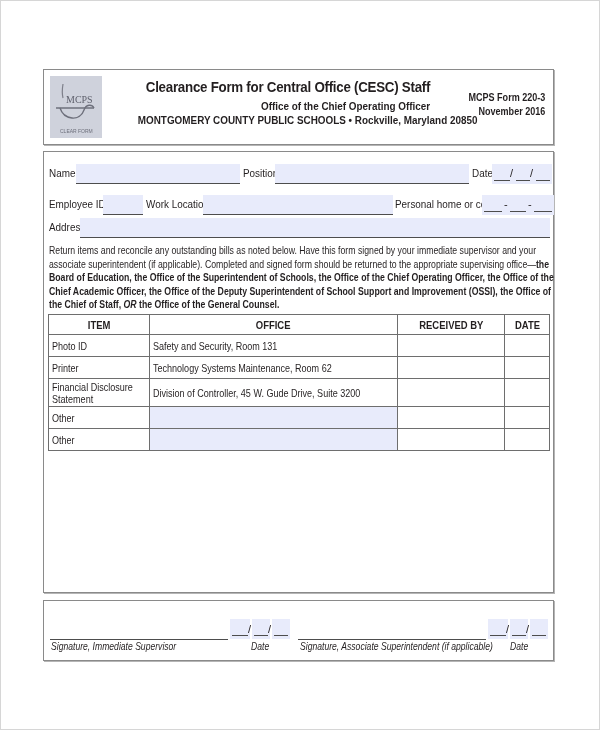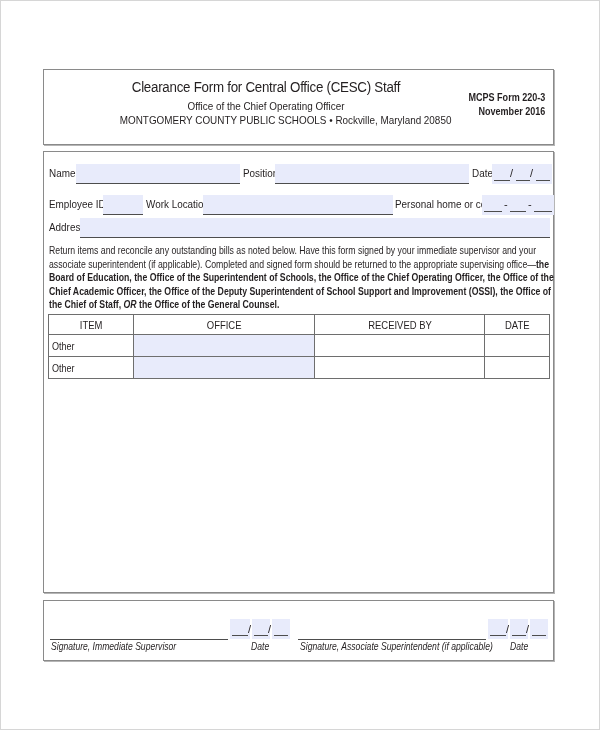--- a/index.html
+++ b/index.html
@@ -4,21 +4,21 @@
 <style>
   * { box-sizing: border-box; margin: 0; padding: 0; }
   html, body { width: 600px; height: 730px; background: #ffffff; overflow: hidden; }
   body { font-family: "Liberation Sans", sans-serif; color: #231f20; position: relative; }
   .page { position: absolute; left: 0; top: 0; width: 600px; height: 730px; border: 1px solid #d6d6d6; background: #fff; }
 
   
   .header-box { position: absolute; left: 42px; top: 68px; width: 511px; height: 76px; border: 1px solid #8a8a8a; box-shadow: 1px 1px 0 #b5b5b5; }
   .logo { position: absolute; left: 6px; top: 6px; width: 52px; height: 62px; background: #cfd2dc; }
   .logo svg { display: block; }
-  .title-block { position: absolute; left: 52px; top: 8px; width: 340px; text-align: center; }
+  .title-block { position: absolute; left: 70px; top: 8px; width: 340px; text-align: right; font-weight: bold; }
   .title { font-size: 15.5px; letter-spacing: -0.3px; transform: scaleX(0.86); transform-origin: center; white-space: nowrap; color: #231f20; }
   .subtitle { font-size: 11.5px; margin-top: 4px; transform: scaleX(0.86); white-space: nowrap; }
   .district { font-size: 11.5px; margin-top: 2px; transform: scaleX(0.86); white-space: nowrap; }
   .form-id { position: absolute; right: 8px; top: 20px; text-align: right; font-size: 10.5px; font-weight: bold; line-height: 14px; transform: scaleX(0.86); transform-origin: right; white-space: nowrap; }
 
   
   .info-box { position: absolute; left: 42px; top: 150px; width: 511px; height: 442px; border: 1px solid #8a8a8a; box-shadow: 1px 1px 0 #b5b5b5; }
   .field-row { position: absolute; left: 5px; height: 20px; font-size: 11.5px; }
   .lbl { position: absolute; top: 3px; white-space: nowrap; transform: scaleX(0.86); transform-origin: left; }
   .fld { position: absolute; top: 0; height: 20px; background: #e8ebfb; border-bottom: 1px solid #4d4d4d; }
@@ -27,39 +27,48 @@
   .seg .ln { position: absolute; left: 2px; right: 2px; bottom: 3px; border-bottom: 1px solid #4d4d4d; }
   .sep { position: absolute; top: 3px; font-size: 11px; color: #231f20; }
 
   .instructions { position: absolute; left: 5px; top: 92px; width: 505px; font-size: 10.2px; line-height: 13.6px; }
   .instructions p { transform: scaleX(0.855); transform-origin: left; width: 117%; }
   .instructions b { font-weight: bold; }
 
   
   .tbl { position: absolute; left: 4px; top: 162px; width: 502px; border-collapse: collapse; font-size: 10.5px; }
   .tbl th, .tbl td { border: 1px solid #6e6e6e; padding: 0 3px; vertical-align: middle; }
-  .tbl th { height: 20px; font-weight: normal; font-size: 11px; text-align: center; }
+  .tbl th { height: 20px; font-weight: bold; font-size: 11px; text-align: center; }
   .tbl td { height: 22px; }
   .tbl td.tall { height: 28px; }
   .tbl td.blue { background: #e8ebfb; }
   .cell-txt { display: inline-block; transform: scaleX(0.86); transform-origin: left; white-space: nowrap; line-height: 12px; }
   .th-txt { display: inline-block; transform: scaleX(0.86); white-space: nowrap; }
 
   
   .sig-box { position: absolute; left: 42px; top: 599px; width: 511px; height: 61px; border: 1px solid #8a8a8a; box-shadow: 1px 1px 0 #b5b5b5; }
   .sig-line { position: absolute; top: 38px; height: 1px; background: #4d4d4d; }
   .sig-lbl { position: absolute; top: 40px; font-size: 10px; font-style: italic; white-space: nowrap; transform: scaleX(0.86); transform-origin: left; }
   .date-grp { position: absolute; top: 18px; height: 21px; }
 </style>
 </head>
 <body>
 
 <div class="page">
 
   <div class="header-box">
+    <div class="logo">
+      <svg width="52" height="62" viewBox="0 0 52 62">
+        <path d="M13 8 C12 14, 12 18, 13 22" stroke="#7d7f8a" stroke-width="1.2" fill="none"></path>
+        <path d="M6 32 L44 32" stroke="#6e707c" stroke-width="1.5"></path>
+        <path d="M10 32 C14 44, 30 46, 34 34 C36 28, 42 28, 44 32" stroke="#6e707c" stroke-width="1.4" fill="none"></path>
+        <text x="16" y="27" font-size="10" fill="#5f616d" font-family="Liberation Serif, serif">MCPS</text>
+        <text x="10" y="57" font-size="5" fill="#6e707c" font-family="Liberation Sans, sans-serif">CLEAR FORM</text>
+      </svg>
+    </div>
     <div class="title-block">
       <div class="title">Clearance Form for Central Office (CESC) Staff</div>
       <div class="subtitle">Office of the Chief Operating Officer</div>
       <div class="district">MONTGOMERY COUNTY PUBLIC SCHOOLS • Rockville, Maryland 20850</div>
     </div>
     <div class="form-id">
       <div>MCPS Form 220-3</div>
       <div>November 2016</div>
     </div>
   </div>
@@ -127,20 +136,38 @@
       <thead>
         <tr>
           <th><span class="th-txt">ITEM</span></th>
           <th><span class="th-txt">OFFICE</span></th>
           <th><span class="th-txt">RECEIVED BY</span></th>
           <th><span class="th-txt">DATE</span></th>
         </tr>
       </thead>
       <tbody>
         <tr>
+          <td><span class="cell-txt">Photo ID</span></td>
+          <td><span class="cell-txt">Safety and Security, Room 131</span></td>
+          <td></td>
+          <td></td>
+        </tr>
+        <tr>
+          <td><span class="cell-txt">Printer</span></td>
+          <td><span class="cell-txt">Technology Systems Maintenance, Room 62</span></td>
+          <td></td>
+          <td></td>
+        </tr>
+        <tr>
+          <td class="tall"><span class="cell-txt">Financial Disclosure</span><br><span class="cell-txt">Statement</span></td>
+          <td class="tall"><span class="cell-txt">Division of Controller, 45 W. Gude Drive, Suite 3200</span></td>
+          <td class="tall"></td>
+          <td class="tall"></td>
+        </tr>
+        <tr>
           <td><span class="cell-txt">Other</span></td>
           <td class="blue"><span class="cell-txt"></span></td>
           <td></td>
           <td></td>
         </tr>
         <tr>
           <td><span class="cell-txt">Other</span></td>
           <td class="blue"><span class="cell-txt"></span></td>
           <td></td>
           <td></td>

